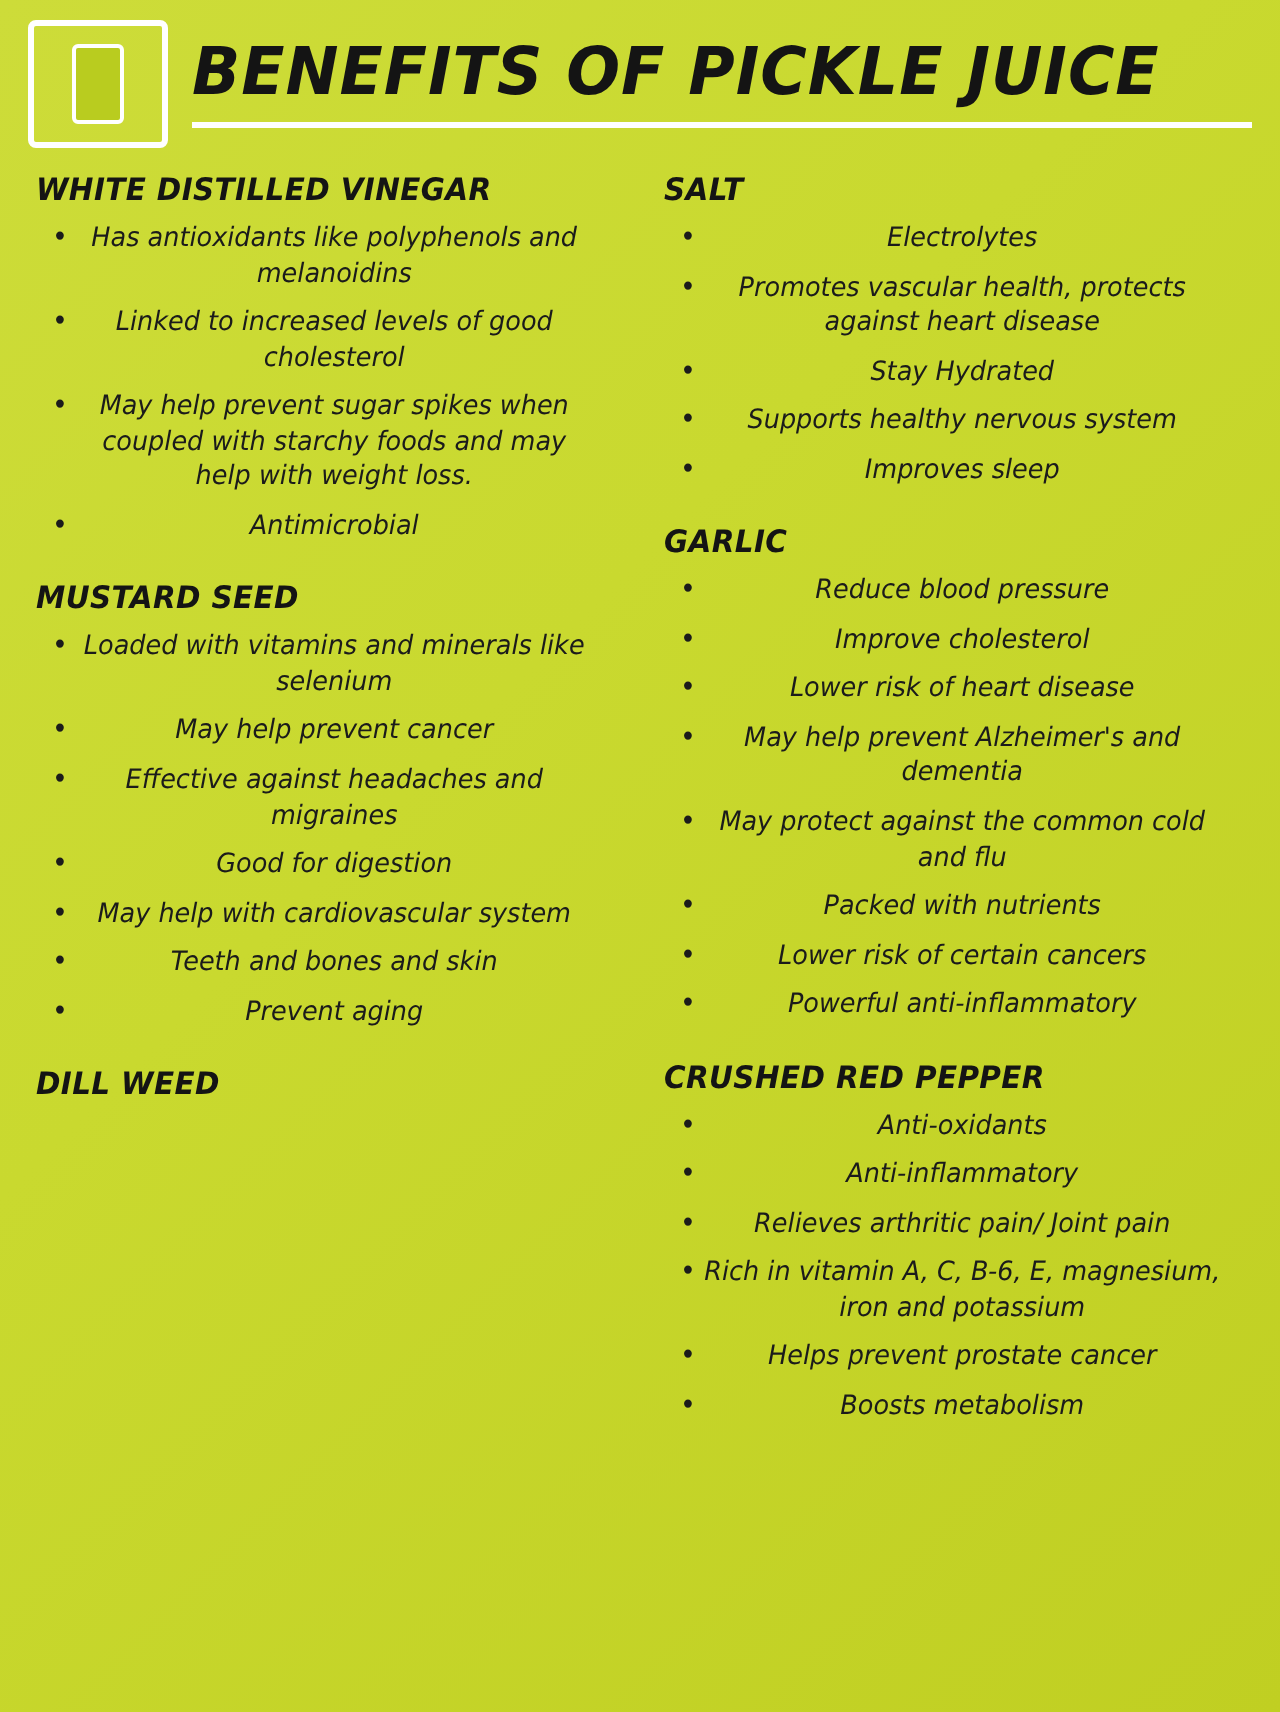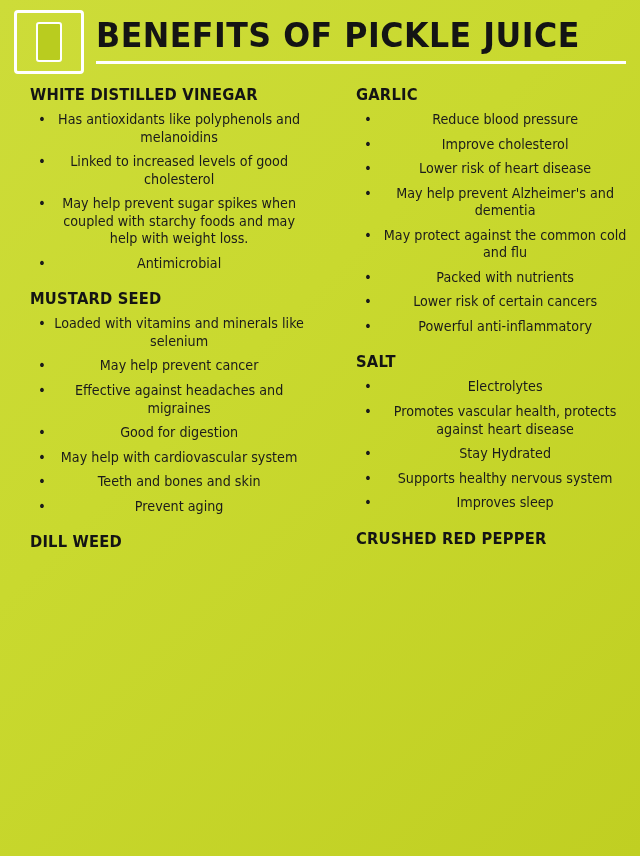--- a/index.html
+++ b/index.html
@@ -13,20 +13,21 @@
     background: linear-gradient(135deg, #cddc39 0%, #c9d92f 40%, #c0cf22 100%);
     overflow: hidden;
     position: relative;
   }
   .page {
     width: 640px;
     height: 856px;
     box-sizing: border-box;
     padding: 10px 14px 16px 14px;
     position: relative;
+    font-style: italic;
   }
   
   .header {
     display: flex;
     align-items: stretch;
     height: 62px;
     margin-bottom: 4px;
   }
   .logo-box {
     width: 64px;
@@ -71,21 +72,20 @@
   }
   
   .columns {
     display: flex;
     gap: 18px;
     margin-top: 14px;
   }
   .col {
     width: 296px;
     flex: 0 0 auto;
-    margin-left: 12px;
   }
   .section {
     margin-bottom: 18px;
   }
   .section-title {
     font-family: "DejaVu Sans", sans-serif;
     font-weight: bold;
     font-size: 15.5px;
     letter-spacing: 0.2px;
     color: #141414;
@@ -167,44 +167,52 @@
 
       <div class="section">
         <div class="section-title">DILL WEED</div>
       </div>
 
     </div>
 
     <div class="col right">
 
       <div class="section">
+        <div class="section-title">SALT</div>
+        <ul class="bullets">
+          <li>Electrolytes</li>
+          <li>Promotes vascular health, protects against heart disease</li>
+          <li>Stay Hydrated</li>
+          <li>Supports healthy nervous system</li>
+          <li>Improves sleep</li>
+        </ul>
+      </div>
+
+      <div class="section">
         <div class="section-title">GARLIC</div>
         <ul class="bullets">
           <li>Reduce blood pressure</li>
           <li>Improve cholesterol</li>
           <li>Lower risk of heart disease</li>
           <li>May help prevent Alzheimer's and dementia</li>
           <li>May protect against the common cold and flu</li>
           <li>Packed with nutrients</li>
           <li>Lower risk of certain cancers</li>
           <li>Powerful anti-inflammatory</li>
         </ul>
       </div>
 
       <div class="section">
-        <div class="section-title">SALT</div>
-        <ul class="bullets">
-          <li>Electrolytes</li>
-          <li>Promotes vascular health, protects against heart disease</li>
-          <li>Stay Hydrated</li>
-          <li>Supports healthy nervous system</li>
-          <li>Improves sleep</li>
-        </ul>
-      </div>
-
-      <div class="section">
         <div class="section-title">CRUSHED RED PEPPER</div>
+        <ul class="bullets">
+          <li>Anti-oxidants</li>
+          <li>Anti-inflammatory</li>
+          <li>Relieves arthritic pain/ Joint pain</li>
+          <li>Rich in vitamin A, C, B-6, E, magnesium, iron and potassium</li>
+          <li>Helps prevent prostate cancer</li>
+          <li>Boosts metabolism</li>
+        </ul>
       </div>
 
     </div>
 
   </div>
 </div>
 
 </body></html>

